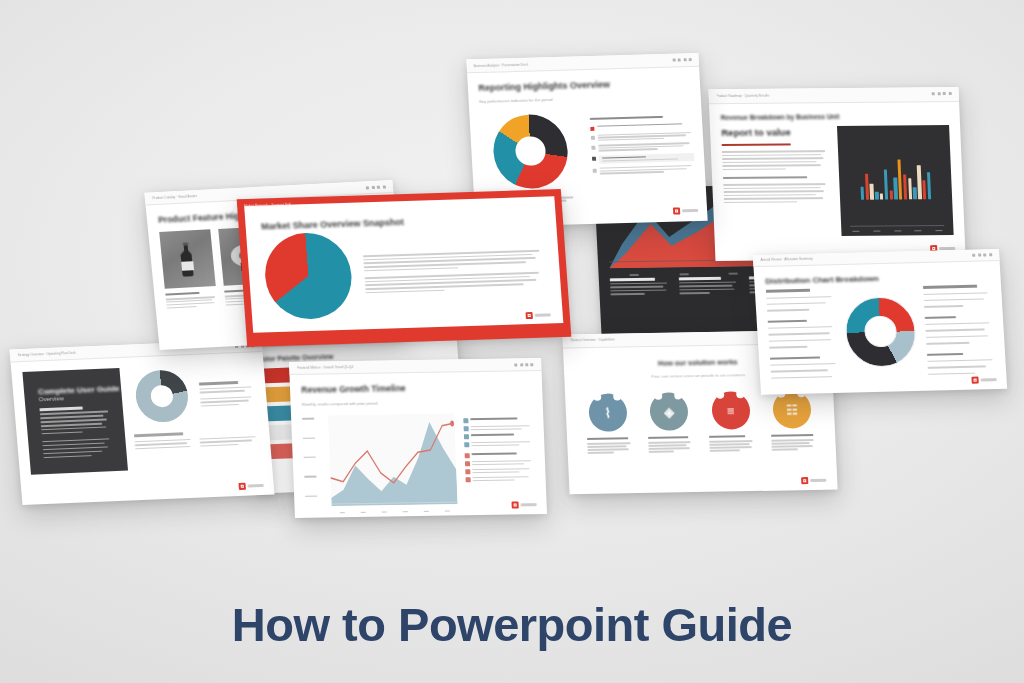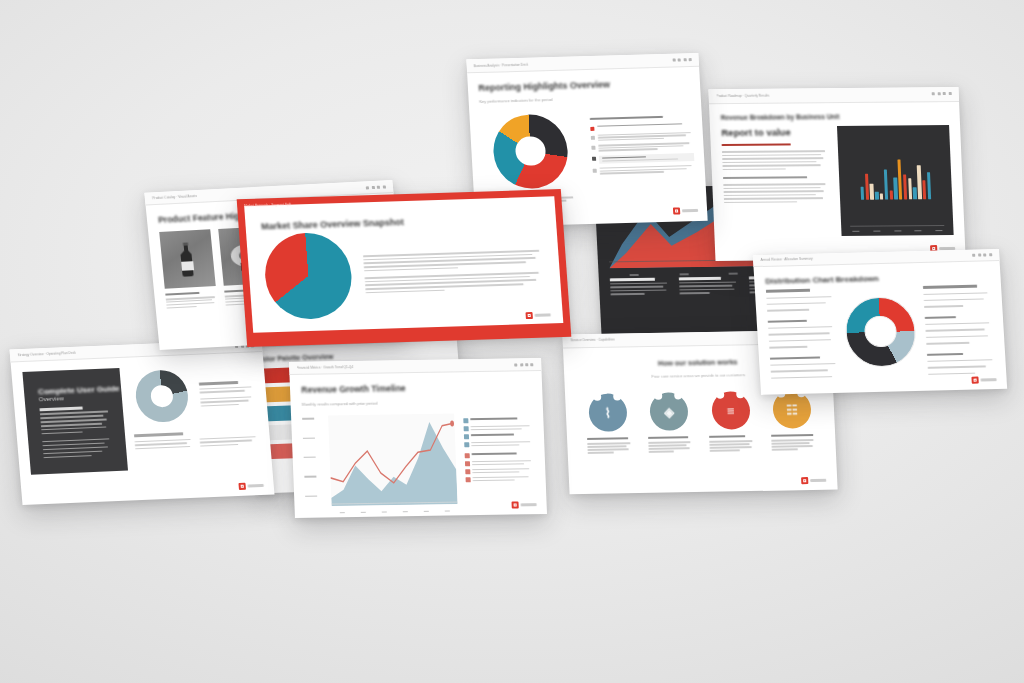--- a/index.html
+++ b/index.html
@@ -931,13 +931,14 @@
     </div>
     <div class="logo-badge">
       <span class="mark"></span>
       <span class="wm"></span>
     </div>
   </div>
 
 </div>
 
 <div id="title-block">
+  <div id="page-title" style="color:#2e4468;">How to Powerpoint Guide</div>
 </div>
 
 </body></html>

